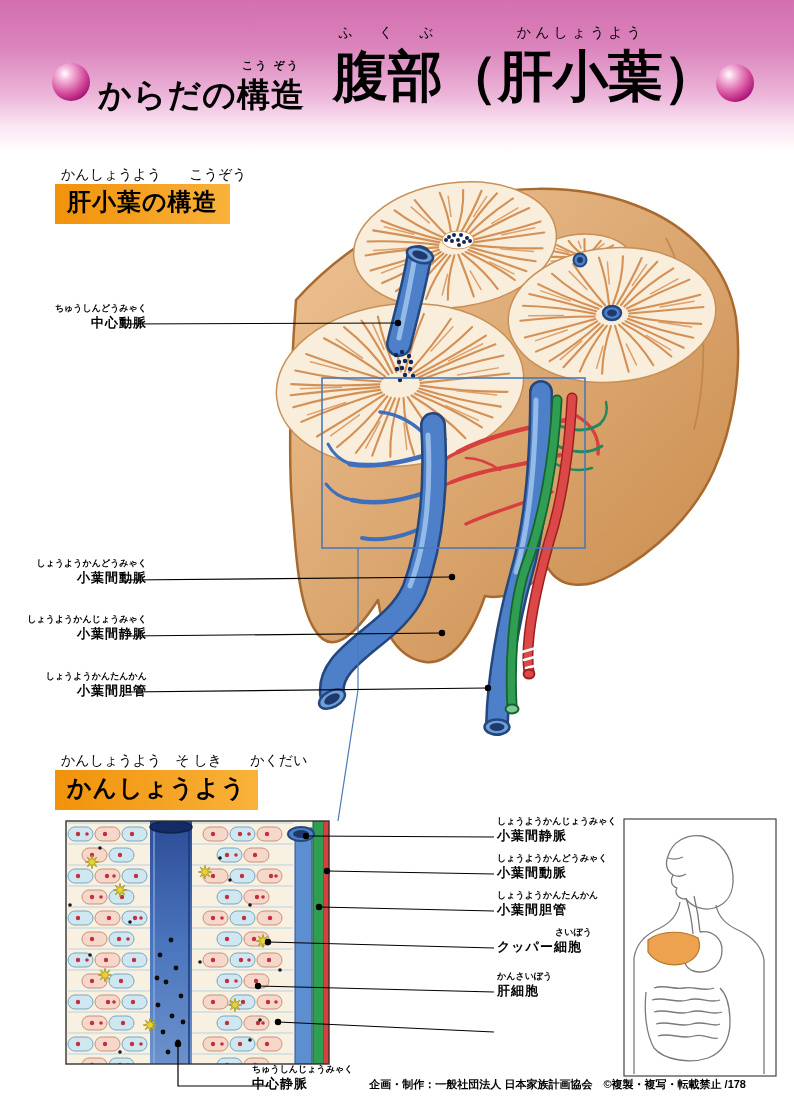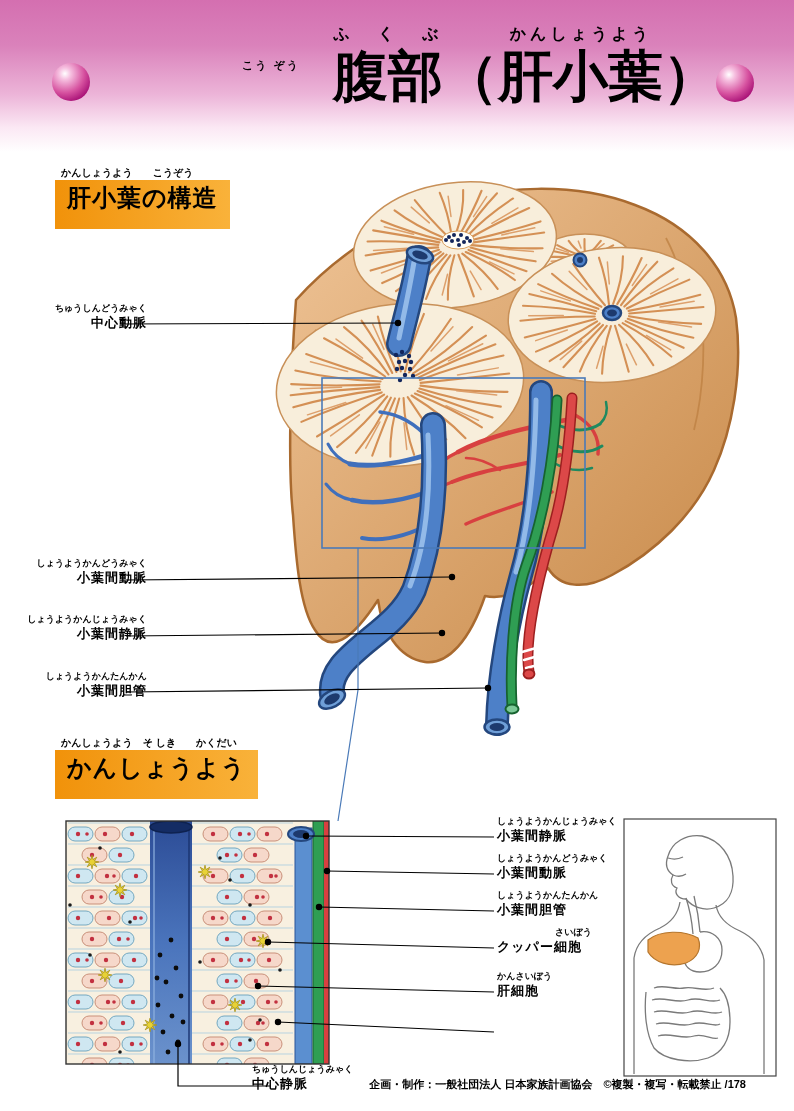--- a/index.html
+++ b/index.html
@@ -7,29 +7,29 @@
   .page{position:relative;width:794px;height:1111px;background:#fff;overflow:hidden}
   
   .header{position:absolute;left:0;top:0;width:794px;height:152px;
     background:linear-gradient(180deg,#d46fb0 0%,#da82bb 30%,#ecb4d8 62%,#fbe8f4 84%,#ffffff 100%);}
   .sphere{position:absolute;width:38px;height:38px;border-radius:50%;
     background:radial-gradient(circle at 34% 28%, #ffffff 0%, #f6c0e0 16%, #d6519f 52%, #a91277 78%, #83085c 100%);}
   .category{position:absolute;left:98px;top:58px;width:212px}
   .category .yomi{display:block;text-align:right;padding-right:10px;font-size:11px;font-weight:bold;letter-spacing:2px;white-space:pre}
   .category-text{display:block;font-size:33px;font-weight:bold;letter-spacing:1px;color:#000;white-space:pre}
   .main-title{position:absolute;left:333px;top:24px;width:400px;height:100px}
-  .main-title .fr1,.main-title .fr2{position:absolute;top:0;font-size:16px;font-weight:bold;text-align:center;white-space:pre}
+  .main-title .fr1,.main-title .fr2{position:absolute;top:0;font-size:14px;font-weight:normal;text-align:center;white-space:pre}
   .main-title .fr1{left:0;width:112px;letter-spacing:6px}
   .main-title .fr2{left:163px;width:170px;letter-spacing:4px}
   .title-text{position:absolute;left:0;top:16px;font-size:55px;font-weight:bold;letter-spacing:0;color:#000;white-space:pre}
   
   .sec-head{position:absolute}
-  .sec-head .yomi{display:block;font-size:10px;font-weight:bold;padding-left:6px;white-space:pre}
+  .sec-head .yomi{display:block;font-size:14px;font-weight:normal;padding-left:6px;white-space:pre}
   .head-box{display:inline-block;background:linear-gradient(90deg,#f1920a,#f9b23a);
-    color:#000;font-size:24px;font-weight:bold;letter-spacing:1px;padding:2px 12px 15px;white-space:pre}
+    color:#000;font-size:24px;font-weight:bold;letter-spacing:1px;padding:2px 12px 6px;white-space:pre}
   
   .lbl{position:absolute}
   .lbl .yomi{display:block;font-size:9px;font-weight:bold;white-space:pre;line-height:11px}
   .lbl .kanji{display:block;font-size:13px;font-weight:bold;letter-spacing:1px;white-space:pre;line-height:17px}
   .lbl-center{width:120px;text-align:right}
   .lbl-left{width:190px;text-align:left}
   .yomi-indent{padding-left:58px}
   .cv{width:110px;text-align:left}
   
   .footer{position:absolute;right:48px;top:1077px;font-size:11px;font-weight:bold;color:#000;white-space:pre}
@@ -38,34 +38,35 @@
 </head>
 <body>
 
 <div class="page">
 
   <div class="header">
     <span class="sphere" style="left:52px;top:63px"></span>
     <span class="sphere" style="left:716px;top:64px"></span>
     <div class="category">
       <span class="yomi">こう ぞう</span>
+      <span class="category-text">からだの構造</span>
     </div>
     <div class="main-title">
       <span class="fr1">ふ　く　ぶ</span>
       <span class="fr2">かんしょうよう</span>
       <span class="title-text">腹部（肝小葉）</span>
     </div>
   </div>
 
   <div class="sec-head" style="left:55px;top:166px">
     <span class="yomi">かんしょうよう　　こうぞう</span>
     <span class="head-box">肝小葉の構造</span>
   </div>
 
-  <div class="sec-head" style="left:55px;top:736px">
+  <div class="sec-head" style="left:55px;top:752px">
     <span class="yomi">かんしょうよう　そ しき　　かくだい</span>
     <span class="head-box">かんしょうよう</span>
   </div>
 
   <svg id="art" width="794" height="1111" viewBox="0 0 794 1111">
     <defs>
       <linearGradient id="tanG" x1="0" y1="0" x2="1" y2="1">
         <stop offset="0" stop-color="#efc497"></stop>
           <stop offset="1" stop-color="#c78847"></stop>
       </linearGradient>

